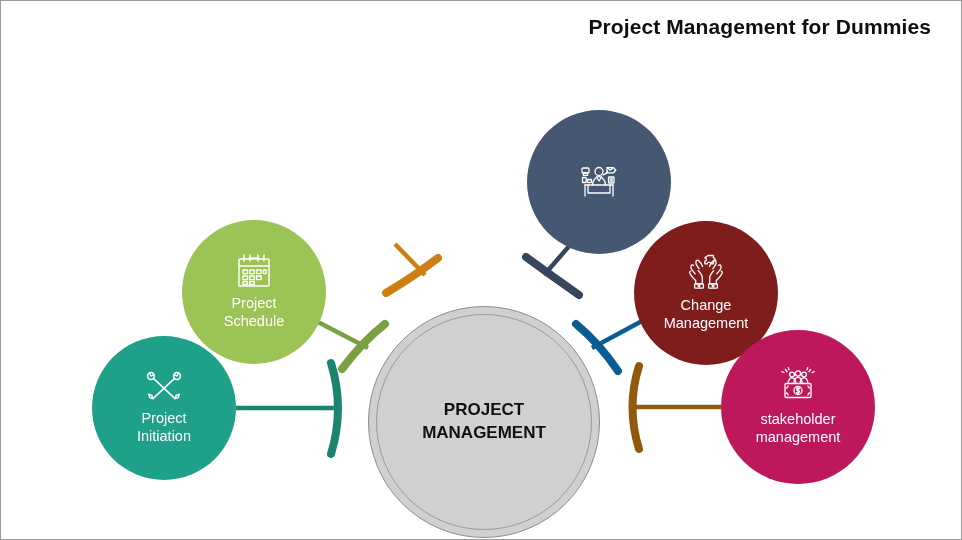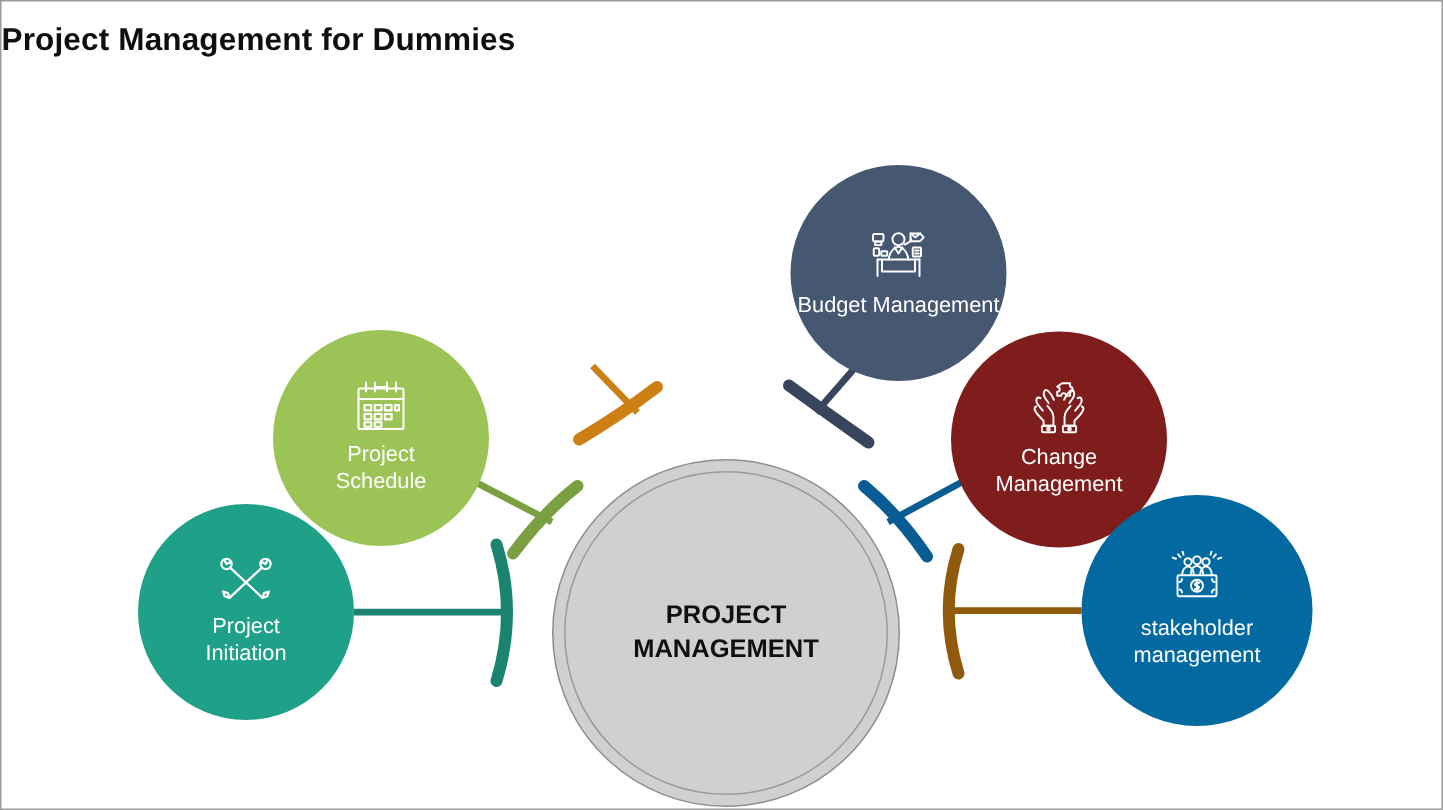--- a/index.html
+++ b/index.html
@@ -15,21 +15,21 @@
     border: 1px solid #9a9a9a;
     box-sizing: border-box;
     overflow: hidden;
     font-family: "Liberation Sans", sans-serif;
   }
   #title {
     position: absolute;
     left: 0;
     top: 14px;
     width: 930px;
-    text-align: left;
+    text-align: right;
     font-family: "Liberation Sans", sans-serif;
     font-size: 21px;
     font-weight: bold;
     color: #0f0f0f;
     letter-spacing: 0.1px;
   }
   svg.connectors {
     position: absolute;
     left: 0;
     top: 0;
@@ -185,21 +185,20 @@
         <path d="M6.4 11 h4.2 v2.4 h-4.2z"></path>
         <rect x="5.5" y="15.5" width="3.6" height="5" rx="0.6"></rect>
         <rect x="10.5" y="17.5" width="4" height="3" rx="0.5"></rect>
         <path d="M30 5.6 h6.4 l2.4 2.6 -2.4 2.6 H30z"></path>
         <path d="M30 5.6 l3.2 2.6 3.2 -2.6"></path>
         <rect x="31.5" y="15" width="5.5" height="6" rx="0.6"></rect>
         <path d="M33 17 h2.5 M33 19 h2.5"></path>
         <path d="M26 13 q4 -1.5 4.5 -3.5"></path>
       </svg>
     </span>
-    <span class="label">Budget Management</span>
   </div>
 
   <div class="node" style="left:633px; top:220px; width:144px; height:144px; background:#7f1d1d;">
     <span class="ico">
       <svg width="42" height="38" viewBox="0 0 42 38" fill="none" stroke="#ffffff" stroke-width="1.3" stroke-linecap="round" stroke-linejoin="round">
         <path d="M23 2.5 h5.4 v2.3 a1.7 1.7 0 1 1 0 3.4 v2.6 h-2.6 a1.7 1.7 0 1 0 -3.4 0 h-2.6 V8.2 a1.7 1.7 0 1 0 0 -3.4z"></path>
         <path d="M17.6 13.5 q-1.4 -3.6 -3.6 -5.6 q-2.2 -1.9 -3 0.4 q-0.7 2.1 1.4 5 l1.7 2.4"></path>
         <path d="M8.6 12.4 q-1.9 -1.2 -2.6 0.7 q-0.6 1.8 1.2 4 l3 3.7"></path>
         <path d="M5.8 18 q-1.6 0.6 -0.8 2.6 q0.9 2.2 3.4 4.6 l2.3 2.3 v3.3"></path>
         <path d="M10.7 30.8 h6.6 v-5.6 q0 -2.6 -1.6 -4.6 l-2.4 -3"></path>
@@ -210,21 +209,21 @@
         <path d="M36.2 18 q1.6 0.6 0.8 2.6 q-0.9 2.2 -3.4 4.6 l-2.3 2.3 v3.3"></path>
         <path d="M31.3 30.8 h-6.6 v-5.6 q0 -2.6 1.6 -4.6 l2.4 -3"></path>
         <rect x="23.6" y="30.8" width="8.8" height="4.4" rx="0.8"></rect>
         <circle cx="28" cy="33" r="0.9"></circle>
       </svg>
     </span>
     <span class="label">Change
 Management</span>
   </div>
 
-  <div class="node" style="left:720px; top:329px; width:154px; height:154px; background:#0369a1;">
+  <div class="node" style="left:720px; top:329px; width:154px; height:154px; background:#be185d;">
     <span class="ico">
       <svg width="44" height="38" viewBox="0 0 44 38" fill="none" stroke="#ffffff" stroke-width="1.3" stroke-linecap="round" stroke-linejoin="round">
         <circle cx="16" cy="7.5" r="2.4"></circle>
         <path d="M12.2 15.5 q0.4 -4.2 3.8 -4.9 q3.4 0.7 3.8 4.9"></path>
         <circle cx="22" cy="6.5" r="2.6"></circle>
         <path d="M17.9 15.5 q0.4 -4.6 4.1 -5.3 q3.7 0.7 4.1 5.3"></path>
         <circle cx="28" cy="7.5" r="2.4"></circle>
         <path d="M24.2 15.5 q0.4 -4.2 3.8 -4.9 q3.4 0.7 3.8 4.9"></path>
         <path d="M11 4.5 l-1.6 -2 M13 2.8 l-0.7 -2.2 M31 2.8 l0.7 -2.2 M33 4.5 l1.6 -2"></path>
         <path d="M8 5.5 l-2.2 -0.8 M36 5.5 l2.2 -0.8"></path>

